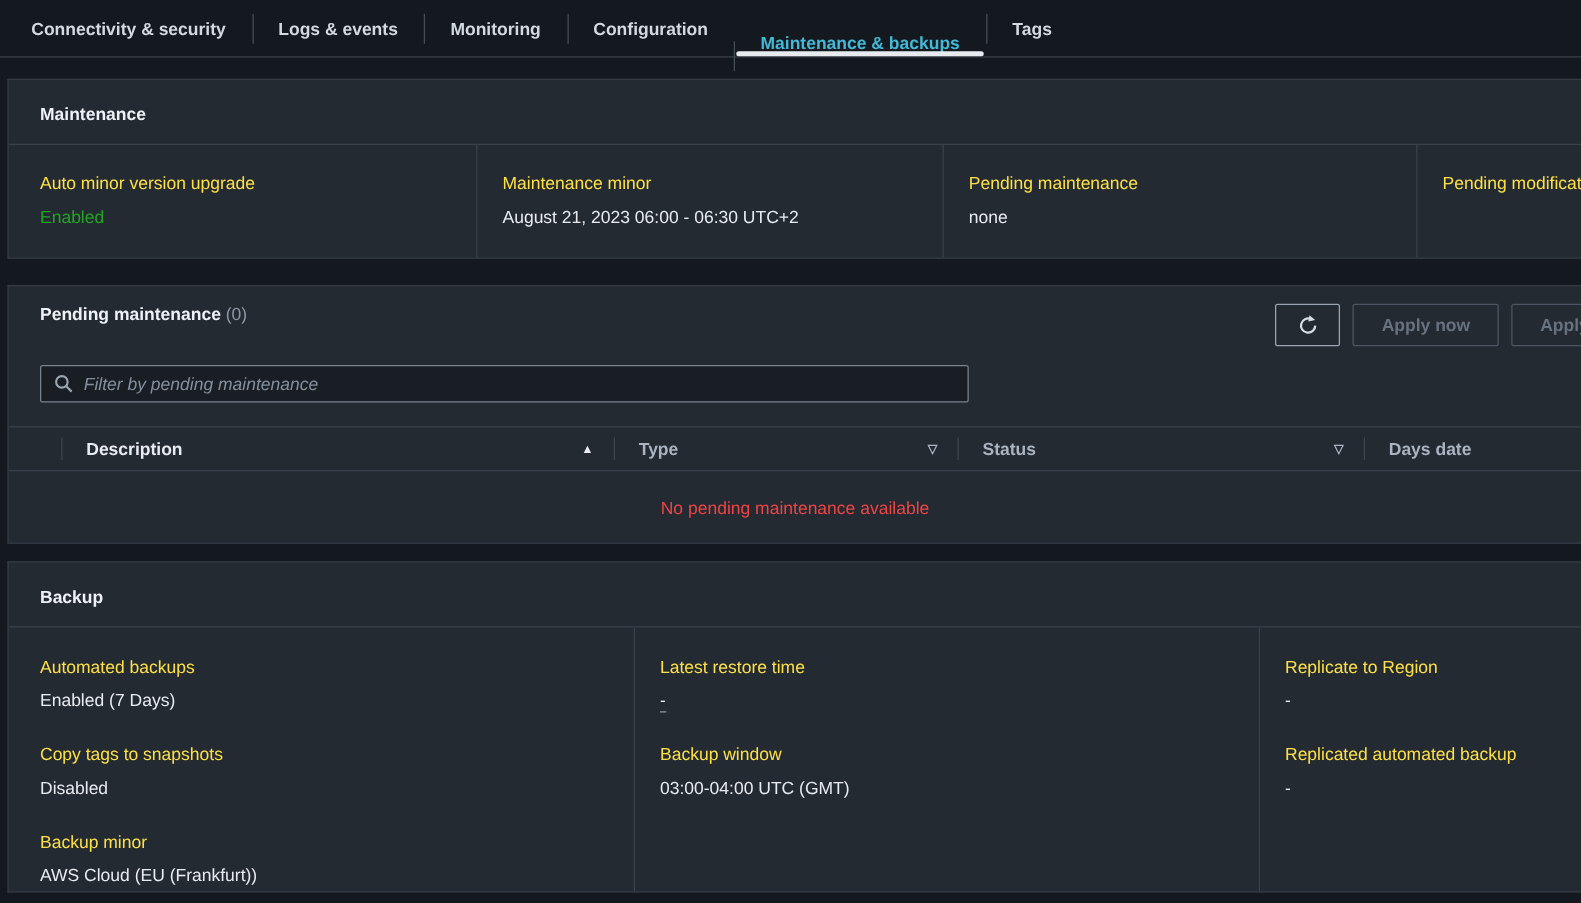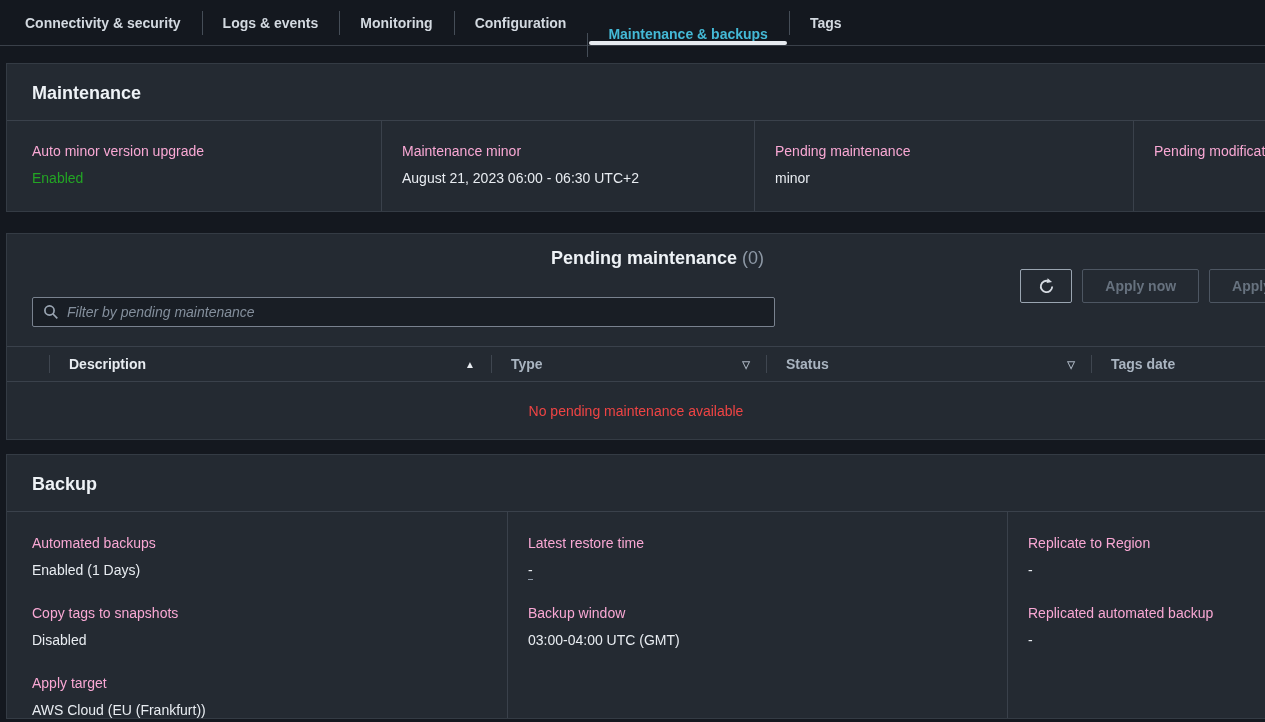--- a/index.html
+++ b/index.html
@@ -28,39 +28,39 @@
   .tab.active::after {
     content:""; position:absolute; left:2px; right:2px; bottom:0; height:4px;
     background:#e7ebf0; border-radius:2px;
   }
   
   .card {
     margin-left:6px; background:#242a32;
     border:1px solid #343b44; border-right:none;
   }
   .card-header { padding:19px 25px 16px 25px; border-bottom:1px solid #3a414b; }
-  .card-title { font-size:18px; font-weight:bold; color:#eef2f6; display:inline; }
+  .card-title { font-size:14px; font-weight:bold; color:#eef2f6; display:inline; }
   .card-title .count { color:#8d98a5; font-weight:normal; }
   
   .kv-grid { display:grid; }
   .kv-cell { padding:22px 18px 24px 20px; }
   .kv-cell + .kv-cell { border-left:1px solid #3a414b; }
   .kv-cell:first-child { padding-left:25px; }
-  .kv-label { color:#f9a8d4; line-height:17px; }
+  .kv-label { color:#fde047; line-height:17px; }
   .kv-value { color:#e8ecf1; margin-top:10px; line-height:17px; }
   .kv-value.green { color:#23a524; }
   .kv-group { margin-bottom:26px; }
   .dash-underline { border-bottom:1px dashed #8d98a6; padding-bottom:1px; }
   
   #maintenance-card { margin-top:17px; }
   #maintenance-grid { width:1510px; grid-template-columns:374px 373px 379px 384px; }
   
   #pending-card { margin-top:21px; }
   .pending-header {
-    display:flex; align-items:center; padding:14px 0 0 43px; height:50px;flex-direction:column;
+    display:flex; align-items:flex-start; padding:14px 0 0 25px; height:50px;
   }
   .header-actions { margin-left:auto; margin-right:-29px; display:flex; gap:10px; }
   .btn {
     height:34px; background:transparent; border:1px solid #4d5662; border-radius:2px;
     color:#67727f; font-weight:bold; font-size:14px; padding:0 22px;
     font-family:Liberation Sans, sans-serif; white-space:nowrap;
   }
   .btn.icon-btn {
     width:52px; padding:0; border-color:#9aa5b1; display:flex;
     align-items:center; justify-content:center;
@@ -128,21 +128,21 @@
       <div class="kv-cell">
         <div class="kv-label">Auto minor version upgrade</div>
         <div class="kv-value green">Enabled</div>
       </div>
       <div class="kv-cell">
         <div class="kv-label">Maintenance minor</div>
         <div class="kv-value">August 21, 2023 06:00 - 06:30 UTC+2</div>
       </div>
       <div class="kv-cell">
         <div class="kv-label">Pending maintenance</div>
-        <div class="kv-value">minor</div>
+        <div class="kv-value">none</div>
       </div>
       <div class="kv-cell">
         <div class="kv-label">Pending modifications</div>
         <div class="kv-value"></div>
       </div>
     </div>
   </div>
 
   <div class="card" id="pending-card">
     <div class="pending-header">
@@ -181,43 +181,43 @@
         </div>
         <div class="th">
           <span>Type</span>
           <span class="sort">▽</span>
         </div>
         <div class="th">
           <span>Status</span>
           <span class="sort">▽</span>
         </div>
         <div class="th">
-          <span>Tags date</span>
+          <span>Days date</span>
         </div>
       </div>
       <div class="empty-row">No pending maintenance available</div>
     </div>
   </div>
 
   <div class="card" id="backup-card">
     <div class="card-header">
       <h2 class="card-title">Backup</h2>
     </div>
     <div class="kv-grid" id="backup-grid">
       <div class="bk-cell">
         <div class="kv-group">
           <div class="kv-label">Automated backups</div>
-          <div class="kv-value">Enabled (1 Days)</div>
+          <div class="kv-value">Enabled (7 Days)</div>
         </div>
         <div class="kv-group">
           <div class="kv-label">Copy tags to snapshots</div>
           <div class="kv-value">Disabled</div>
         </div>
         <div class="kv-group">
-          <div class="kv-label">Apply target</div>
+          <div class="kv-label">Backup minor</div>
           <div class="kv-value">AWS Cloud (EU (Frankfurt))</div>
         </div>
       </div>
       <div class="bk-cell">
         <div class="kv-group">
           <div class="kv-label">Latest restore time</div>
           <div class="kv-value"><span class="dash-underline">-</span></div>
         </div>
         <div class="kv-group">
           <div class="kv-label">Backup window</div>

